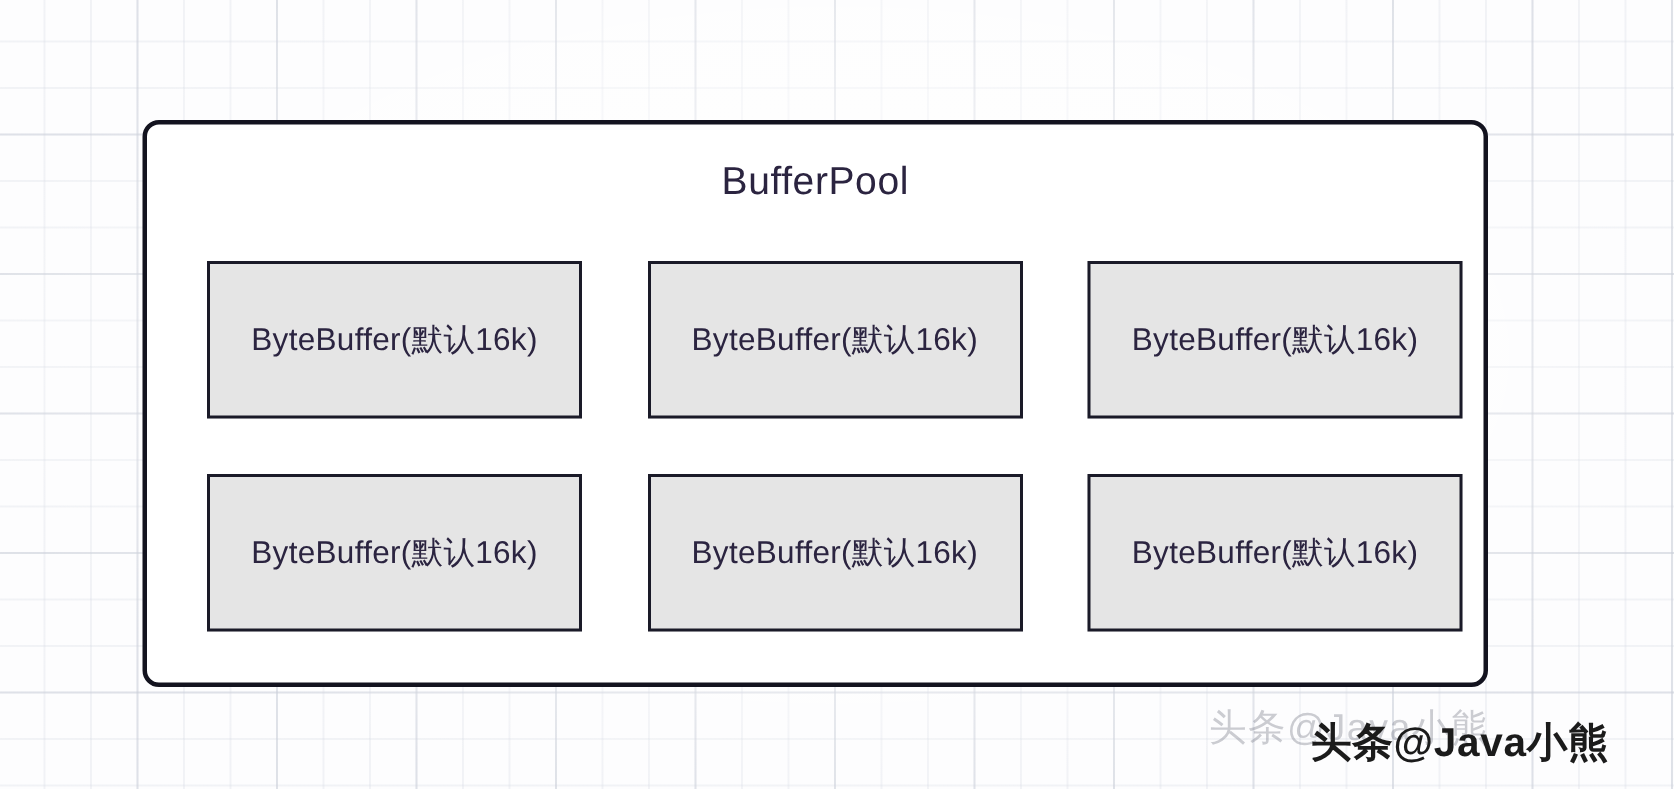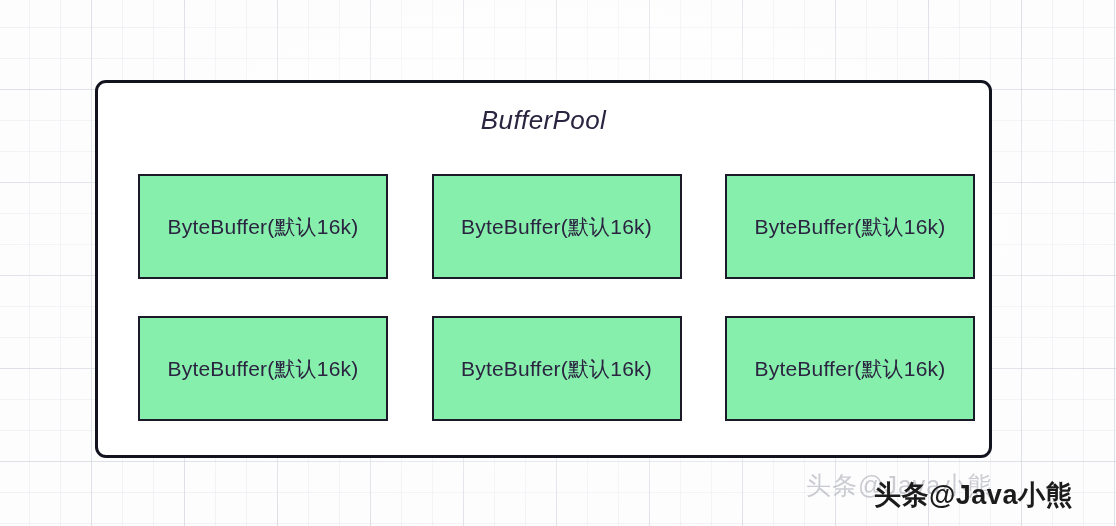--- a/index.html
+++ b/index.html
@@ -59,40 +59,39 @@
     position: absolute;
     left: 0;
     right: 0;
     top: 22px;
     text-align: center;
     font-size: 26px;
     line-height: 30px;
     letter-spacing: 0.4px;
     color: #2b2440;
     white-space: nowrap;
-    font-style: italic;
   }
 
   
   .buffer-grid {
     position: absolute;
     left: 20px;
     top: 91px;
     width: 857px;
     height: 252px;
     display: grid;
     grid-template-columns: 270px 270px 270px;
     grid-template-rows: 105px 105px;
     column-gap: 23.5px;
     row-gap: 37px;
   }
 
   .buffer-cell {
     box-sizing: border-box;
-    background: #86efac;
+    background: #e5e5e5;
     border: 2.5px solid #1a1a28;
     display: flex;
     align-items: center;
     justify-content: center;
     margin-left: 20px;
   }
 
   .buffer-label {
     font-size: 21px;
     line-height: 24px;

